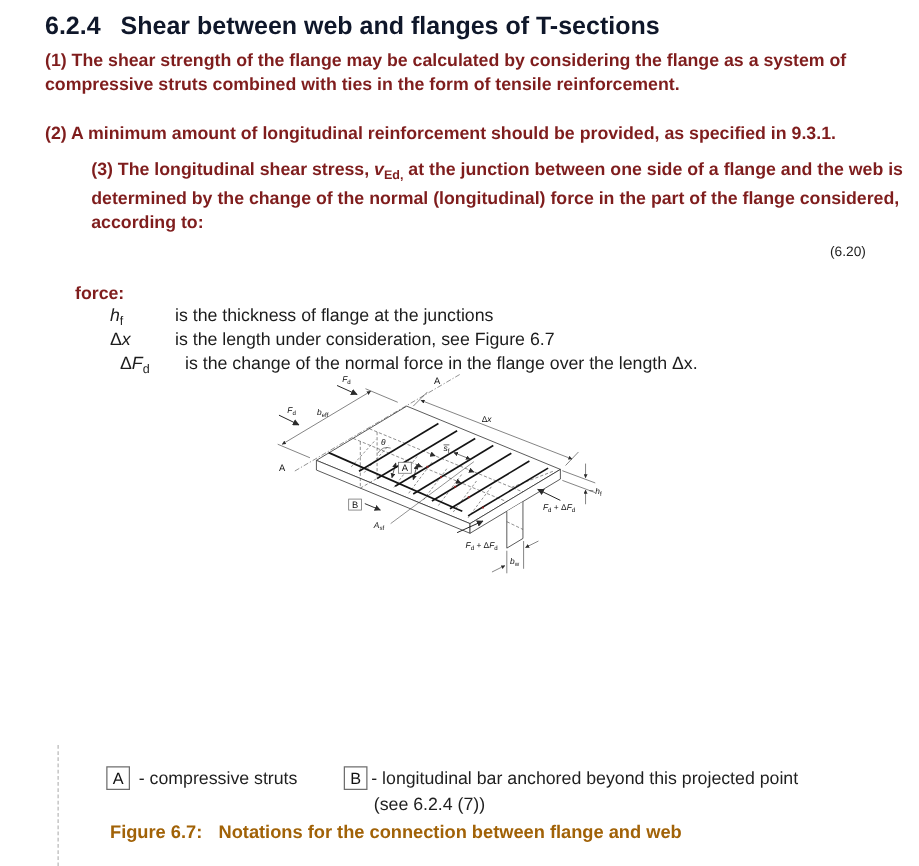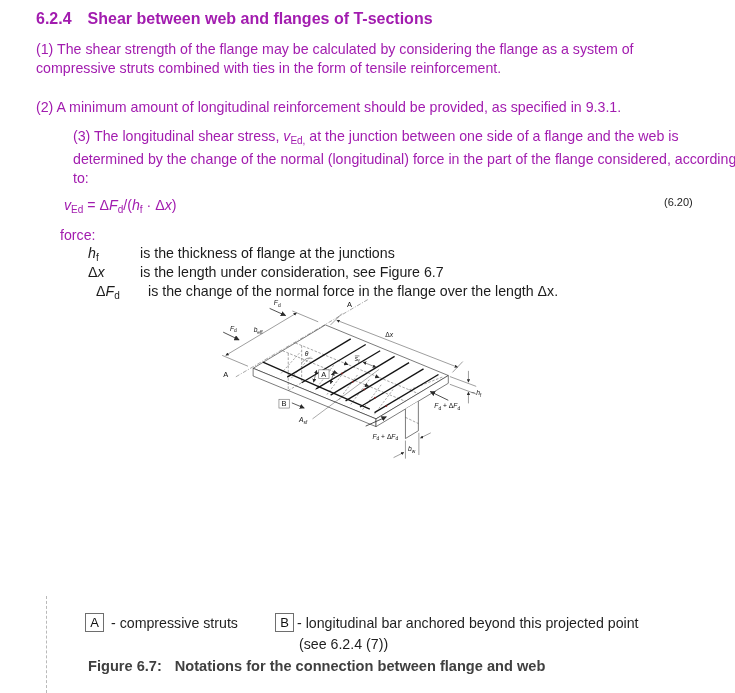--- a/index.html
+++ b/index.html
@@ -1,58 +1,55 @@
 <!DOCTYPE html>
 <html><head>
 <meta charset="utf-8">
 <style>
   html,body{margin:0;padding:0;background:#ffffff;}
   .page{position:relative;width:735px;height:693px;background:#fff;
         font-family:"Liberation Sans", sans-serif;color:#1c1c1c;overflow:hidden;}
   .abs{position:absolute;}
-  .h1{font-size:16px;font-weight:bold;color:#a21caf;}
+  .h1{font-size:20px;font-weight:bold;color:#0f172a;}
   .h1 .gap{margin-left:16px;}
-  .body-text{font-size:14.2px;line-height:19px;color:#a21caf;}
+  .body-text{font-size:14.2px;line-height:19px;color:#7f1d1d;font-weight:bold;}
   .it{font-style:italic;}
   .sub{font-size:10px;vertical-align:-3px;}
   .eqnum{font-size:11px;}
   .defrow{font-size:14.2px;}
   .defsym{display:inline-block;width:52px;}
   
   svg text{font-family:"Liberation Sans", sans-serif;fill:#111;}
   .flab{font-size:13px;}
   .flab-big{font-size:14.5px;}
   svg .it{font-style:italic;}
   svg .sub{font-size:9.5px;}
   .keybox{position:absolute;width:17px;height:17px;border:1.2px solid #6e6e6e;
           display:flex;align-items:center;justify-content:center;
           font-size:13px;color:#111;background:#fff;}
   .legend-text{font-size:14.2px;color:#1f1f1f;}
-  .caption{font-size:14.6px;font-weight:bold;color:#404040;}
+  .caption{font-size:14.6px;font-weight:bold;color:#a16207;}
   .caption .gap{margin-left:13px;}
   .revmark{border-left:1px dashed #b9b9b9;width:0;height:97px;}
 </style>
 </head>
 <body>
 
 <div class="page">
 
   <div class="abs h1" style="left:36px;top:10px;">
     <span>6.2.4</span><span class="gap">Shear between web and flanges of T-sections</span>
   </div>
 
   <div class="abs body-text" style="left:36px;top:40px;width:672px;">(1)  The shear strength of the flange may be calculated by considering the flange as a system of compressive struts combined with ties in the form of tensile reinforcement.</div>
   <div class="abs body-text" style="left:36px;top:98px;width:690px;">(2)  A minimum amount of longitudinal reinforcement should be provided, as specified in 9.3.1.</div>
   <div class="abs body-text" style="left:36px;top:127px;width:678px;margin-left:37px;">
     <span>(3)  The longitudinal shear stress, </span><span class="it">v</span><span class="sub">Ed,</span><span> at the junction between one side of a flange and the web is determined by the change of the normal (longitudinal) force in the part of the flange considered, according to:</span>
   </div>
 
-  <div class="abs body-text" style="left:64px;top:196px;">
-    <span class="it">v</span><span class="sub">Ed</span><span> =  </span><span>Δ</span><span class="it">F</span><span class="sub">d</span><span>/(</span><span class="it">h</span><span class="sub">f</span><span> · </span><span>Δ</span><span class="it">x</span><span>)</span>
-  </div>
   <div class="abs eqnum" style="left:664px;top:196px;">(6.20)</div>
 
   <div class="abs body-text" style="left:60px;top:226px;">force:</div>
   <div class="abs defrow" style="left:88px;top:245px;">
     <span class="defsym"><span class="it">h</span><span class="sub">f</span></span><span>is the thickness of flange at the junctions</span>
   </div>
   <div class="abs defrow" style="left:88px;top:264px;">
     <span class="defsym"><span>Δ</span><span class="it">x</span></span><span>is the length under consideration, see Figure 6.7</span>
   </div>
   <div class="abs defrow" style="left:96px;top:283px;">

